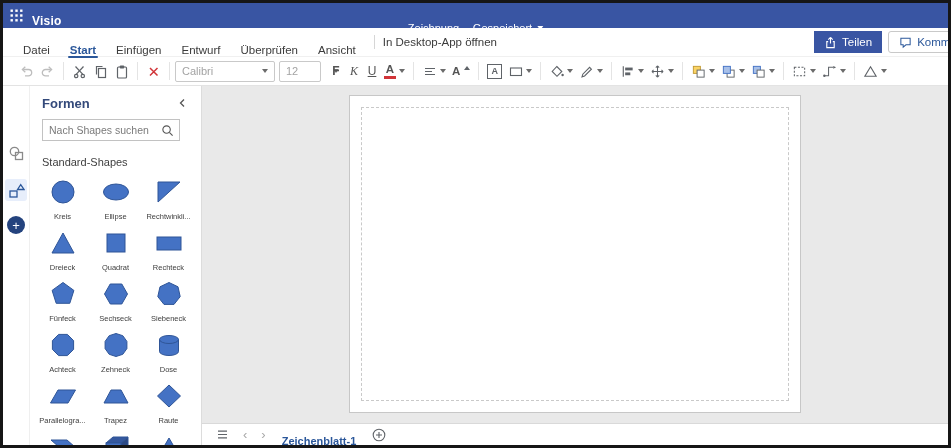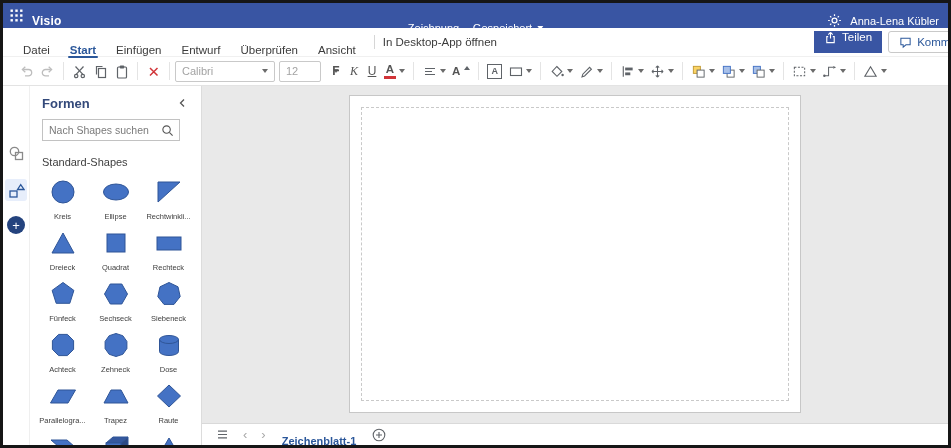--- a/index.html
+++ b/index.html
@@ -32,21 +32,21 @@
   .tabs { display:flex; height:100%; }
   .tab { position:relative; border:none; background:none; font-family:inherit; font-size:11.5px;
          color:#3b3b3b; padding:16px 10px; cursor:pointer; height:100%; }
   .tab.active { color:var(--accent,#2b579a); font-weight:bold; }
   .tab.active::after { content:""; position:absolute; left:8px; right:8px; bottom:2px;
                        height:2.5px; border-radius:2px; background:var(--accent,#2b579a); }
   .vsep { width:1px; height:14px; background:#d6d6d6; margin:0 8px; flex:0 0 auto; }
   .open-desktop { border:none; background:none; font-family:inherit; font-size:11.5px;
                   color:#3b3b3b; cursor:pointer; white-space:nowrap; }
   .menubar-right { margin-left:auto; display:flex; align-items:center; gap:6px; }
-  .share-btn { display:flex; align-items:flex-start; gap:5px; background:var(--brand,#3955a3);
+  .share-btn { display:flex; align-items:center; gap:5px; background:var(--brand,#3955a3);
                color:#fff; border:none; border-radius:0; height:22px; padding:0 10px;
                font-family:inherit; font-size:11.5px; cursor:pointer; white-space:nowrap; }
   .comments-btn { display:flex; align-items:center; gap:5px; background:#fff;
                   color:var(--accent,#2b579a); border:1px solid #c9c9c9; border-radius:3px;
                   height:22px; padding:0 10px; font-family:inherit; font-size:11.5px;
                   cursor:pointer; margin-right:-46px; white-space:nowrap; }
 
   
   .ribbon { height:29px; display:flex; align-items:center; padding-left:13px;
             border-bottom:1px solid #e3e3e3; flex:0 0 auto; overflow:hidden; }
@@ -139,31 +139,20 @@
             <rect x="10.1" y="10.1" width="2.4" height="2.4"></rect>
         </g>
       </svg>
     </button>
     <span class="app-name">Visio</span>
     <div class="title-area">
       <span>Zeichnung</span>
       <span>-</span>
       <span>Gespeichert</span>
       <i class="chev white"></i>
-    </div>
-    <div class="topbar-right">
-      <button class="iconbtn">
-        <svg width="15" height="15" viewBox="0 0 16 16">
-          <g stroke="#fff" stroke-width="1.3" fill="none">
-            <circle cx="8" cy="8" r="2.6"></circle>
-            <path d="M13 8 h1.8 M11.4 11.4 l1.3 1.3 M8 12.8 v1.8 M4.6 11.4 l-1.3 1.3 M3 8 H1.2 M4.6 4.6 L3.3 3.3 M8 3.2 V1.4 M11.4 4.6 l1.3 -1.3"></path>
-          </g>
-        </svg>
-      </button>
-      <span class="user-name">Anna-Lena Kübler</span>
     </div>
   </header>
 
   <nav class="menubar">
     <div class="tabs" id="menu-tabs">
         <button class="tab">Datei</button>
         <button class="tab active">Start</button>
         <button class="tab">Einfügen</button>
         <button class="tab">Entwurf</button>
         <button class="tab">Überprüfen</button>

